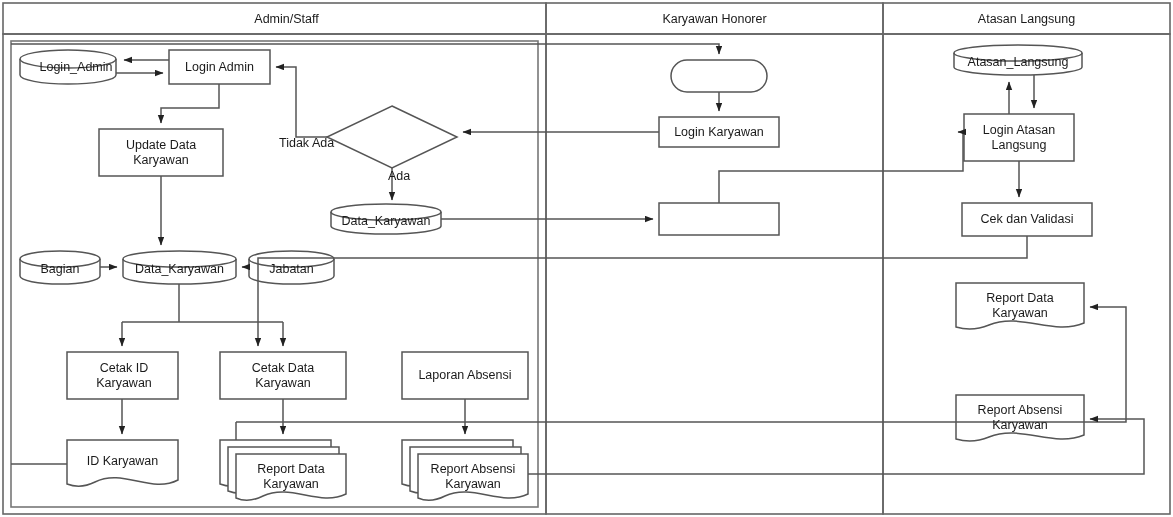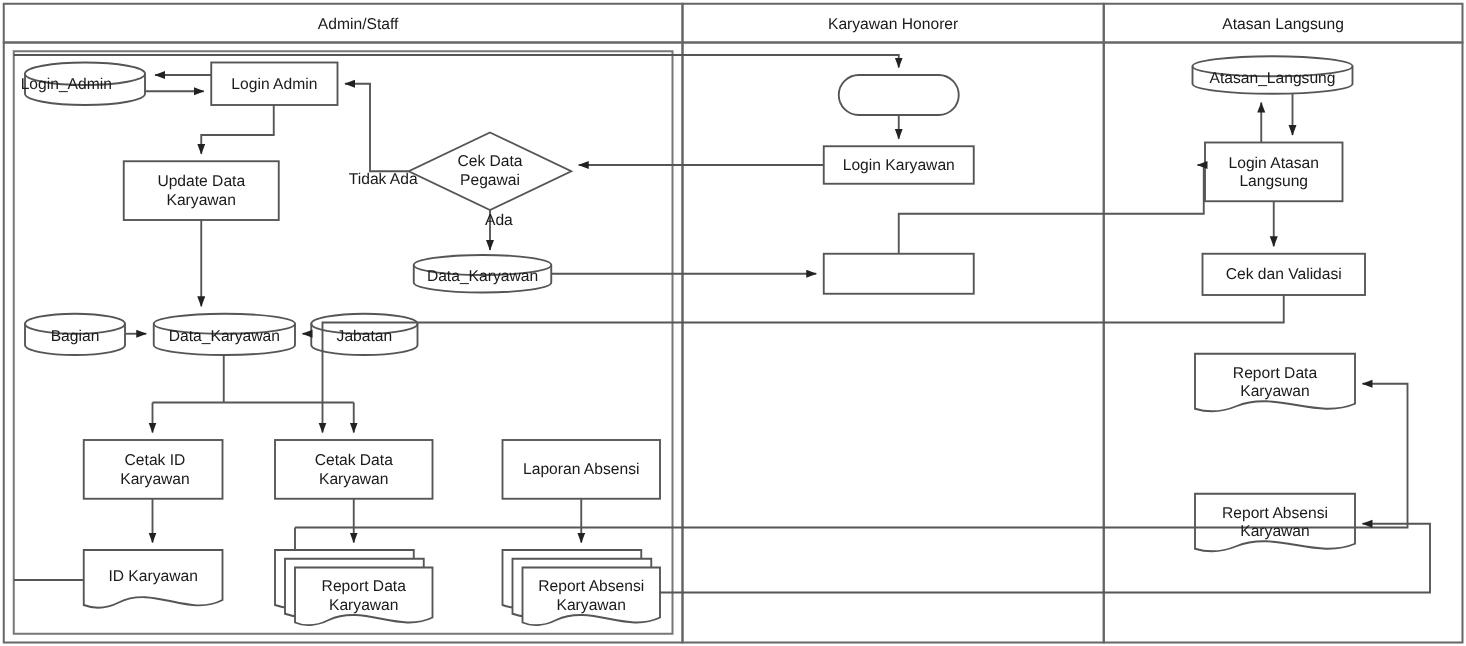--- a/index.html
+++ b/index.html
@@ -205,26 +205,24 @@
       <path d="M528,474 H1144 V419 H1090" marker-end="url(#arrow)"></path>
 
       <path d="M896,307 H990" stroke="none"></path>
     </g>
   </svg>
 
   <div class="lane-title" style="left:15px; top:3px; width:543px; height:31px;">Admin/Staff</div>
   <div class="lane-title" style="left:546px; top:3px; width:337px; height:31px;">Karyawan Honorer</div>
   <div class="lane-title" style="left:883px; top:3px; width:287px; height:31px;">Atasan Langsung</div>
 
-  <div class="node-label" style="left:8px; top:50px; width:90px; height:34px;">Login_Admin</div>
+  <div class="node-label" style="left:31px; top:50px; width:90px; height:34px;">Login_Admin</div>
   <div class="node-label" style="left:169px; top:50px; width:101px; height:34px;">Login Admin</div>
   <div class="node-label" style="left:99px; top:129px; width:124px; height:47px;">Update Data
 Karyawan</div>
-  <div class="node-label" style="left:327px; top:106px; width:130px; height:62px;">Cek Data
-Pegawai</div>
   <div class="node-label" style="left:331px; top:206px; width:110px; height:30px;">Data_Karyawan</div>
   <div class="node-label" style="left:20px; top:253px; width:80px; height:33px;">Bagian</div>
   <div class="node-label" style="left:123px; top:253px; width:113px; height:33px;">Data_Karyawan</div>
   <div class="node-label" style="left:249px; top:253px; width:85px; height:33px;">Jabatan</div>
   <div class="node-label" style="left:67px; top:352px; width:114px; height:47px;">Cetak ID
 Karyawan</div>
   <div class="node-label" style="left:220px; top:352px; width:126px; height:47px;">Cetak Data
 Karyawan</div>
   <div class="node-label" style="left:402px; top:352px; width:126px; height:47px;">Laporan Absensi</div>
   <div class="node-label" style="left:67px; top:440px; width:111px; height:42px;">ID Karyawan</div>

